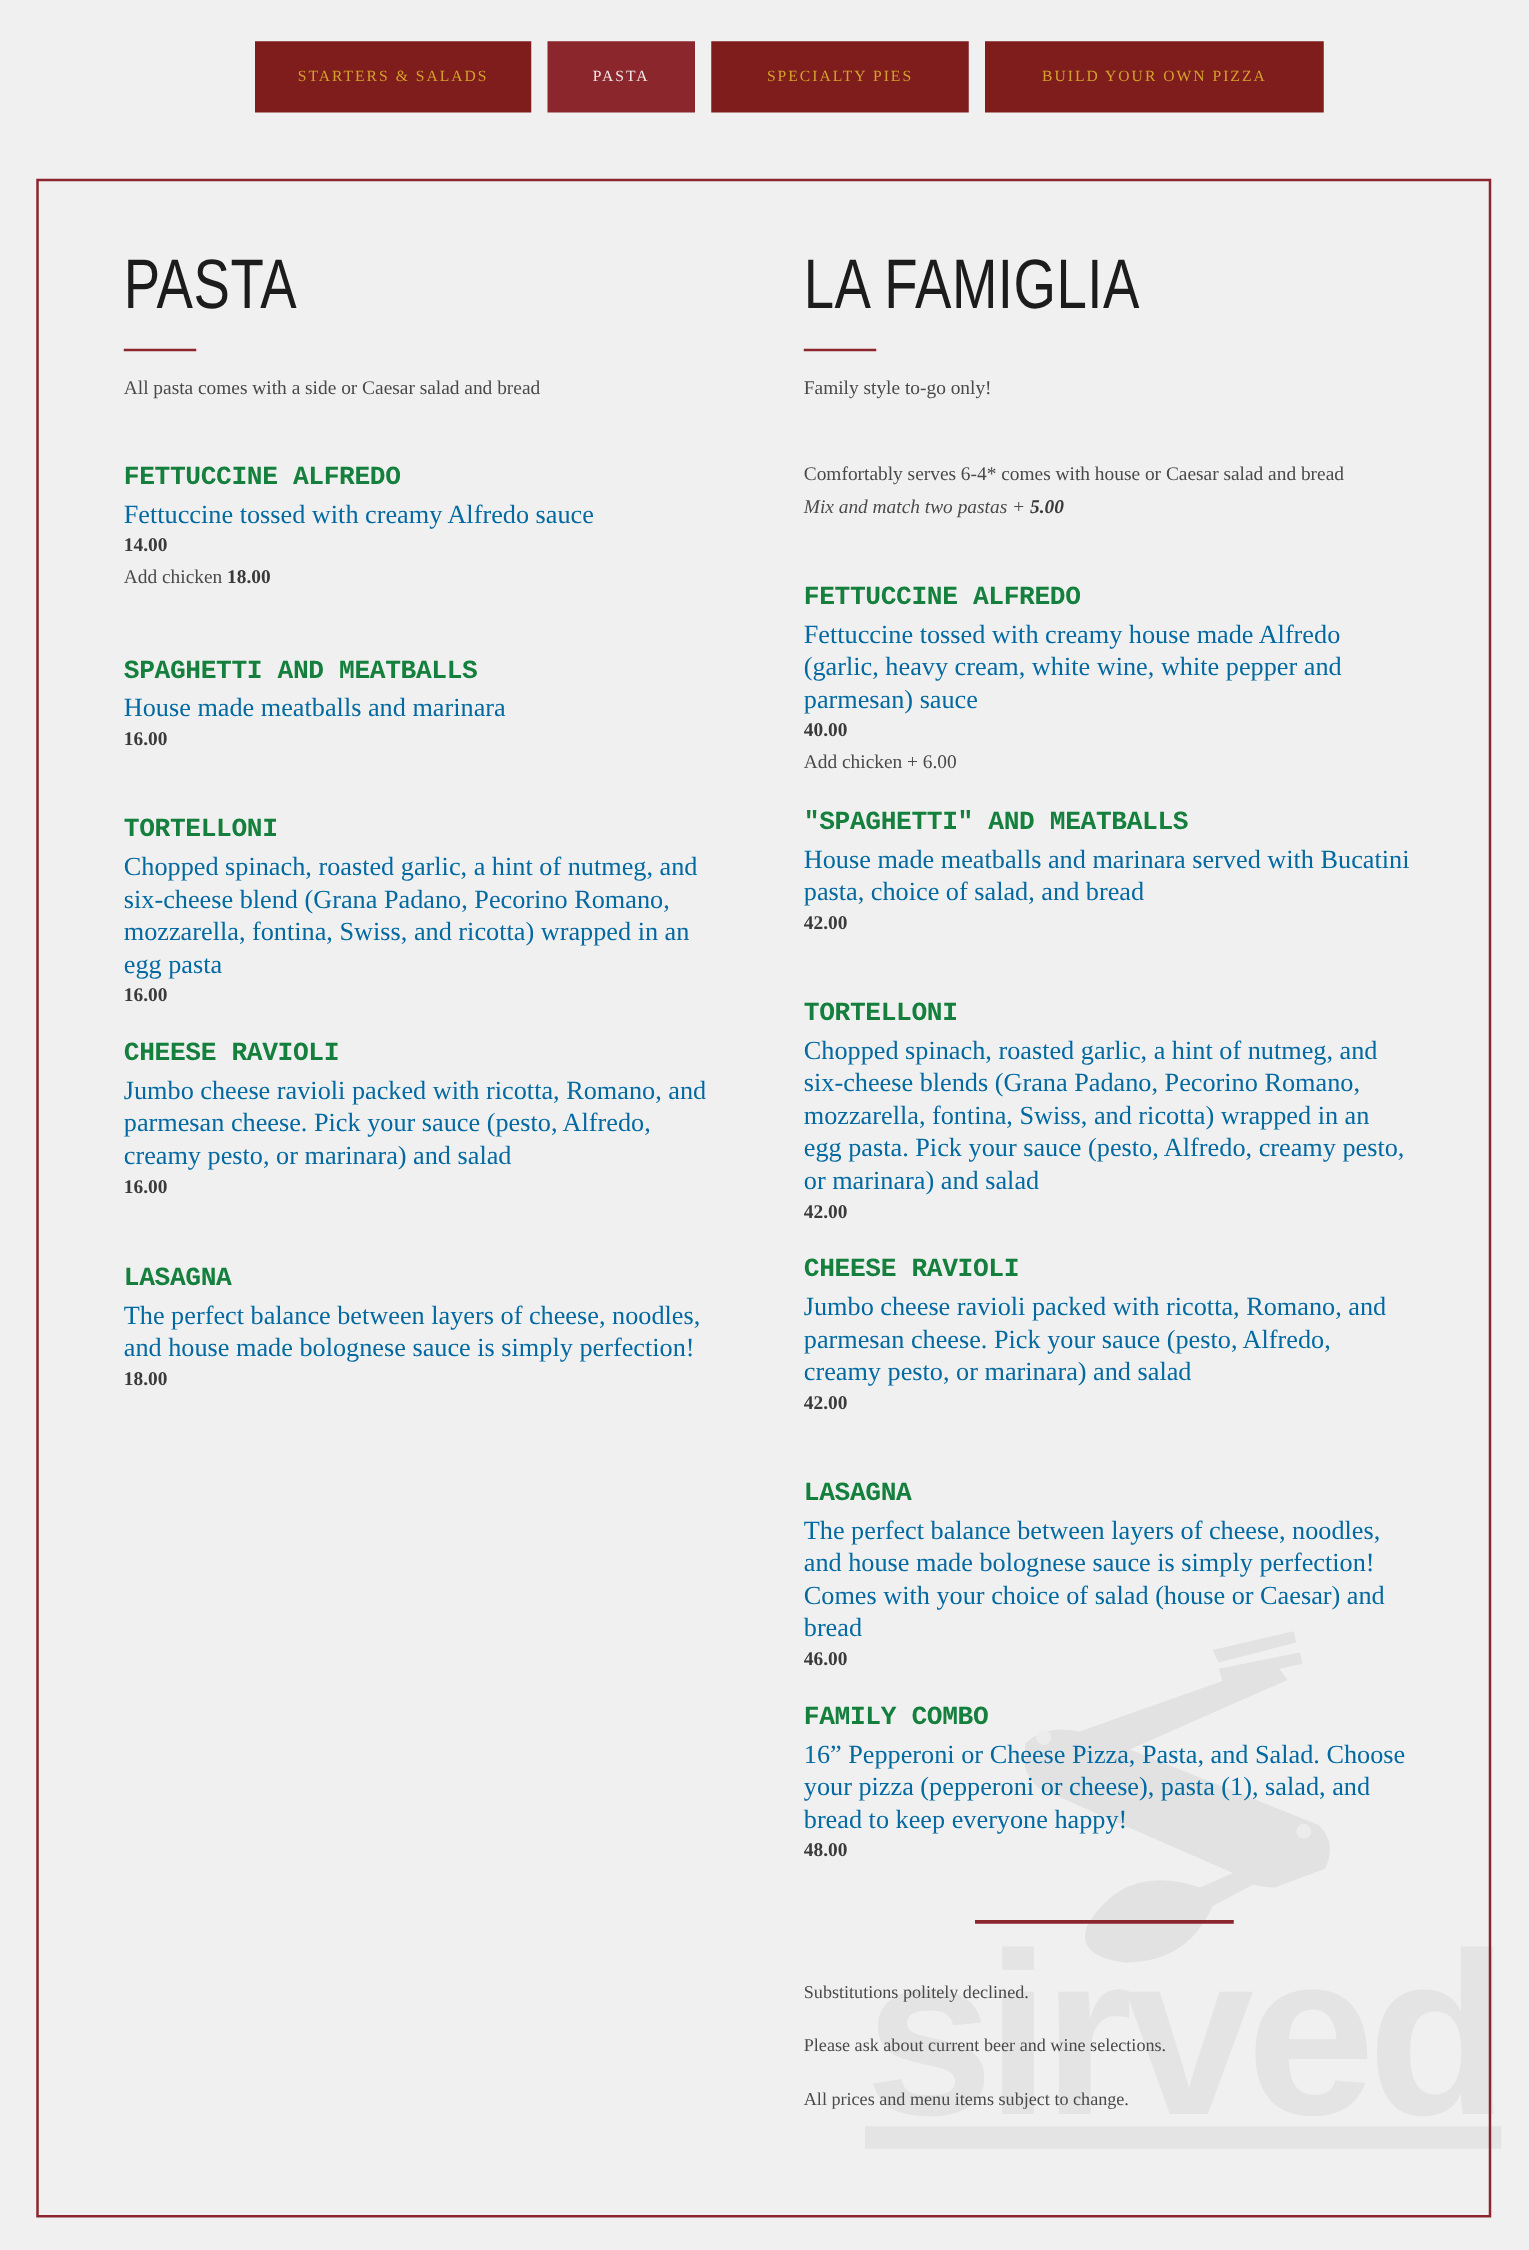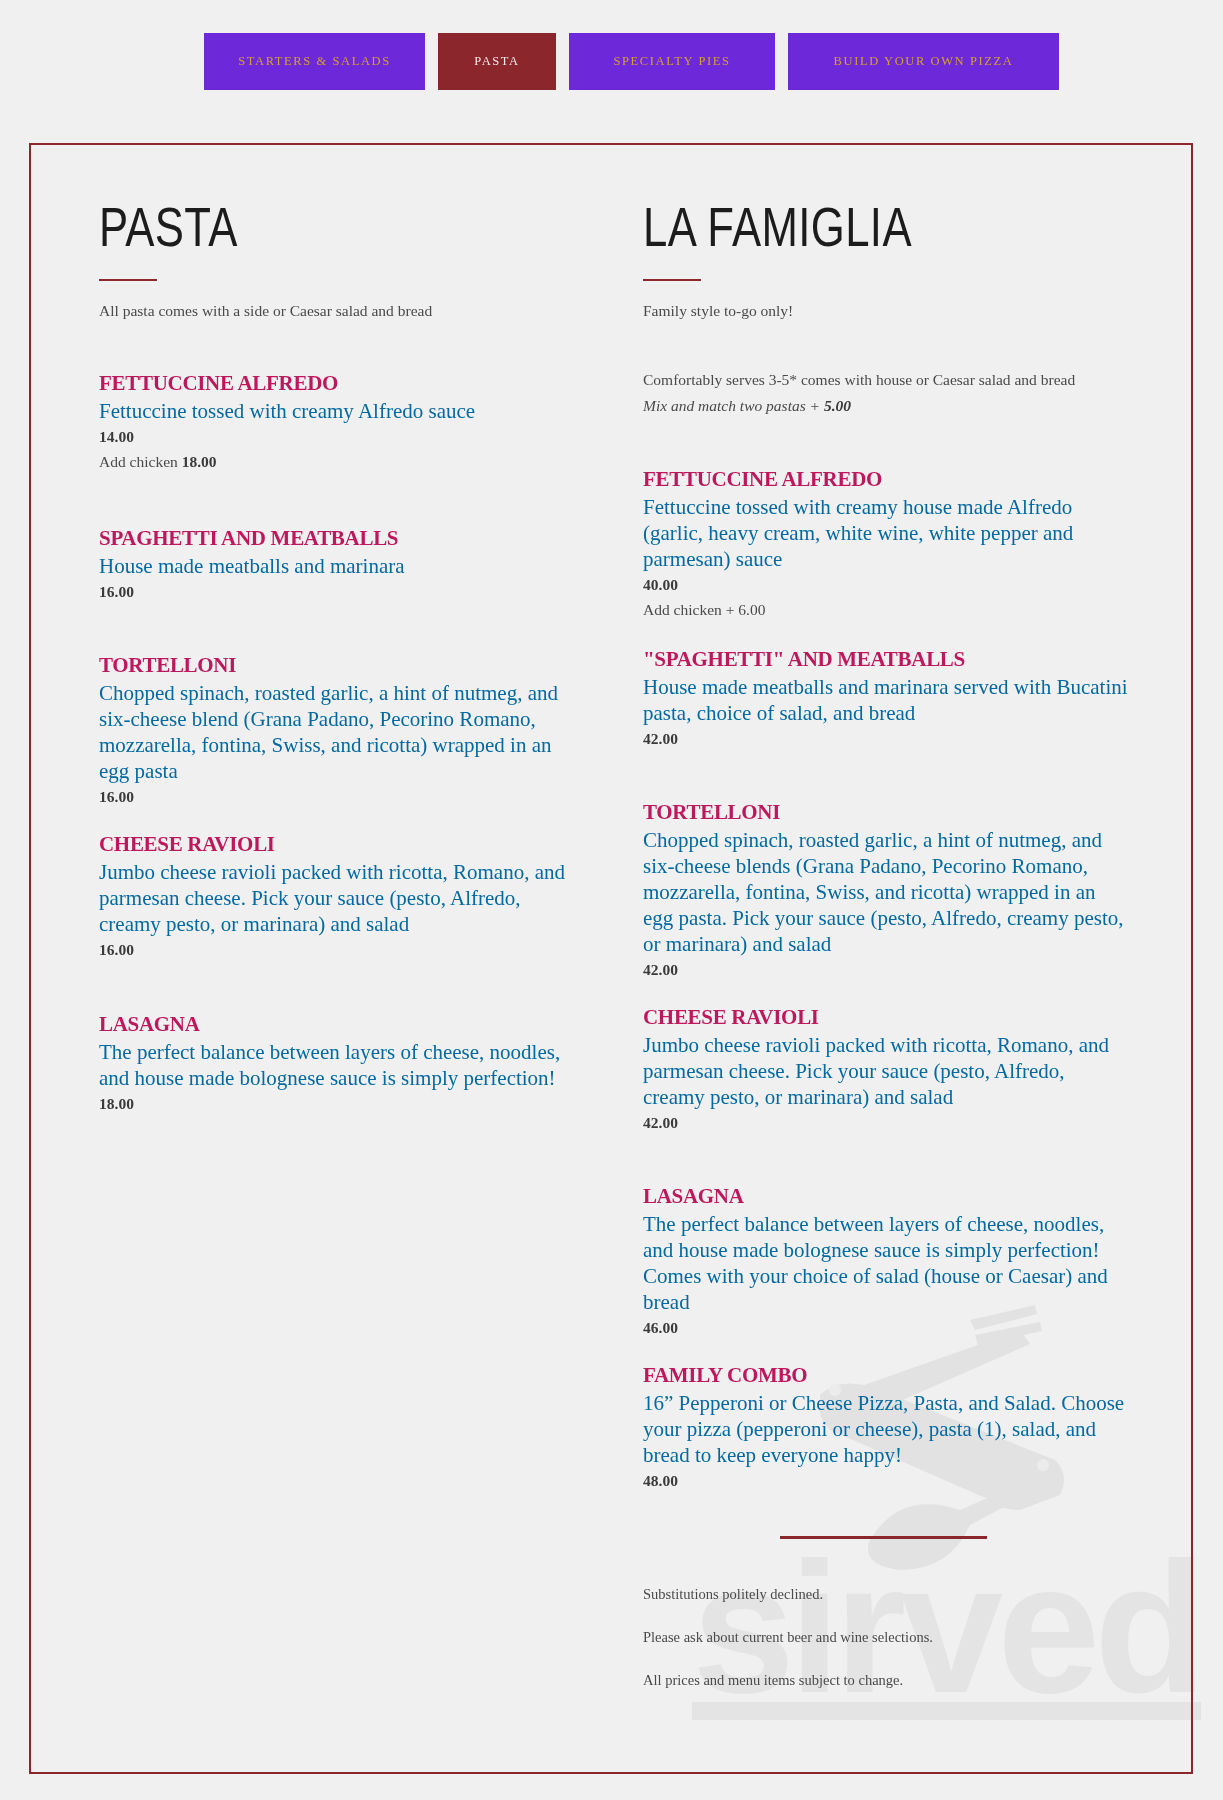--- a/index.html
+++ b/index.html
@@ -3,39 +3,39 @@
 <meta charset="utf-8">
 <style>
   html, body { margin: 0; padding: 0; }
   body {
     width: 1223px; height: 1800px; background: #f0f0f0; position: relative; overflow: hidden;
     font-family: "Liberation Serif", "DejaVu Serif", serif; color: #4a4a4a;
   }
   .nav { position: absolute; top: 33px; left: 204px; height: 57px; display: flex; gap: 13px; }
   .nav-btn {
     height: 57px; display: flex; align-items: center; justify-content: center;
-    background: #6d28d9; color: #d4a12a; font-size: 12.5px; letter-spacing: 1.6px;
+    background: #7f1d1d; color: #d4a12a; font-size: 12.5px; letter-spacing: 1.6px;
     font-family: "Liberation Serif", serif; text-transform: uppercase; cursor: pointer;
   }
   .nav-btn.active { background: #8b262c; color: #f3e9e9; }
   .frame {
     position: absolute; left: 29px; top: 143px; width: 1160px; height: 1627px;
     border: 2px solid #8b262c; box-sizing: content-box;
   }
   .heading {
     position: absolute; margin: 0; font-family: "Liberation Sans", "DejaVu Sans", sans-serif;
     font-weight: 400; font-size: 56px; color: #1c1c1c; transform: scaleX(0.78); transform-origin: left top;
     letter-spacing: 0.5px; line-height: 60px; white-space: nowrap;
   }
   .accent-line { position: absolute; height: 2px; width: 58px; background: #8b262c; }
   .text { position: absolute; font-size: 15.5px; line-height: 26px; color: #4a4a4a; white-space: pre-line; width: 485px; }
   .item { position: absolute; width: 485px; }
   .item-title {
-    font-size: 21px; font-weight: 700; color: #be185d; line-height: 26px; letter-spacing: -0.3px;
-    margin-bottom: 2px; white-space: nowrap;
+    font-size: 21px; font-weight: 700; color: #15803d; line-height: 26px; letter-spacing: -0.3px;
+    margin-bottom: 2px; white-space: nowrap; font-family: Liberation Mono, monospace;
   }
   .item-desc { font-size: 21px; line-height: 26px; color: #0369a1; }
   .item-price { font-size: 15.5px; line-height: 25px; font-weight: 700; color: #3a3a3a; }
   .item-extra { font-size: 15.5px; line-height: 26px; color: #4a4a4a; }
   .item-extra b { color: #3a3a3a; }
   .divider { position: absolute; left: 780px; top: 1536px; width: 207px; height: 3px; background: #8b262c; }
   .watermark { position: absolute; pointer-events: none; }
   .wm-text {
     position: absolute; left: 692px; top: 1538px; font-family: "Liberation Sans", sans-serif;
     font-weight: 700; font-size: 185px; color: #e4e4e4; letter-spacing: -6px; line-height: 180px; text-decoration: underline;
@@ -103,21 +103,21 @@
     <div class="item-desc">The perfect balance between layers of cheese, noodles, and house made bolognese sauce is simply perfection!</div>
     <div class="item-price">18.00</div>
   </div>
 </section>
 
 <section>
   <h1 class="heading" style="left:643px;top:197px;">LA FAMIGLIA</h1>
   <div class="accent-line" style="left:643px;top:279px;"></div>
   <div class="text" style="left:643px;top:298px;">Family style to-go only!</div>
 
-  <div class="text" style="left:643px;top:367px;">Comfortably serves 3-5* comes with house or Caesar salad and bread</div>
+  <div class="text" style="left:643px;top:367px;">Comfortably serves 6-4* comes with house or Caesar salad and bread</div>
   <div class="text" style="left:643px;top:393px;font-style:italic;"><span>Mix and match two pastas + </span><b style="color:#3a3a3a">5.00</b></div>
 
   <div class="item" style="left:643px;top:466px;">
     <div class="item-title">FETTUCCINE ALFREDO</div>
     <div class="item-desc">Fettuccine tossed with creamy house made Alfredo (garlic, heavy cream, white wine, white pepper and parmesan) sauce</div>
     <div class="item-price">40.00</div>
     <div class="item-extra">Add chicken + 6.00</div>
   </div>
 
   <div class="item" style="left:643px;top:646px;">

